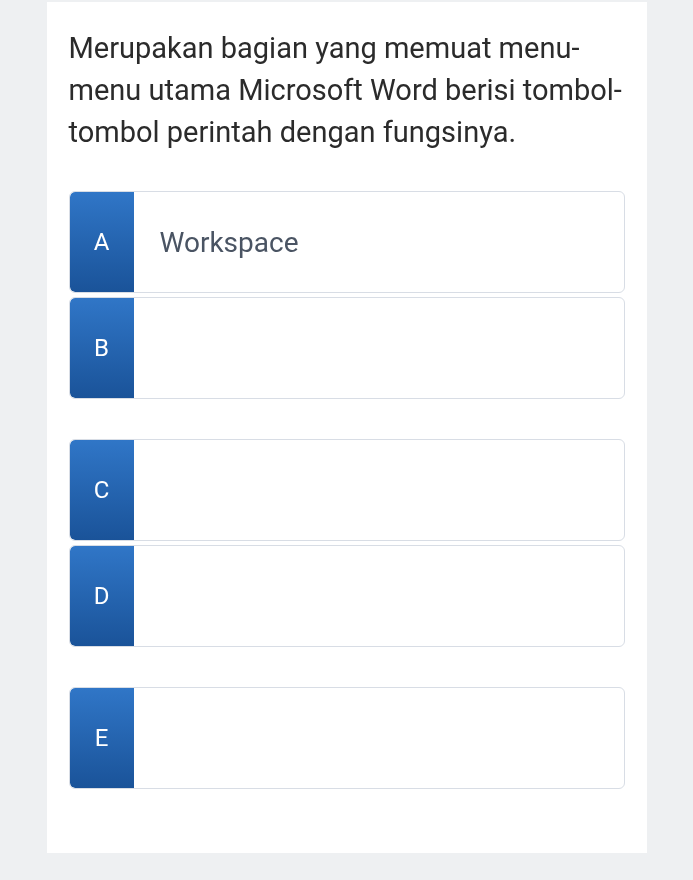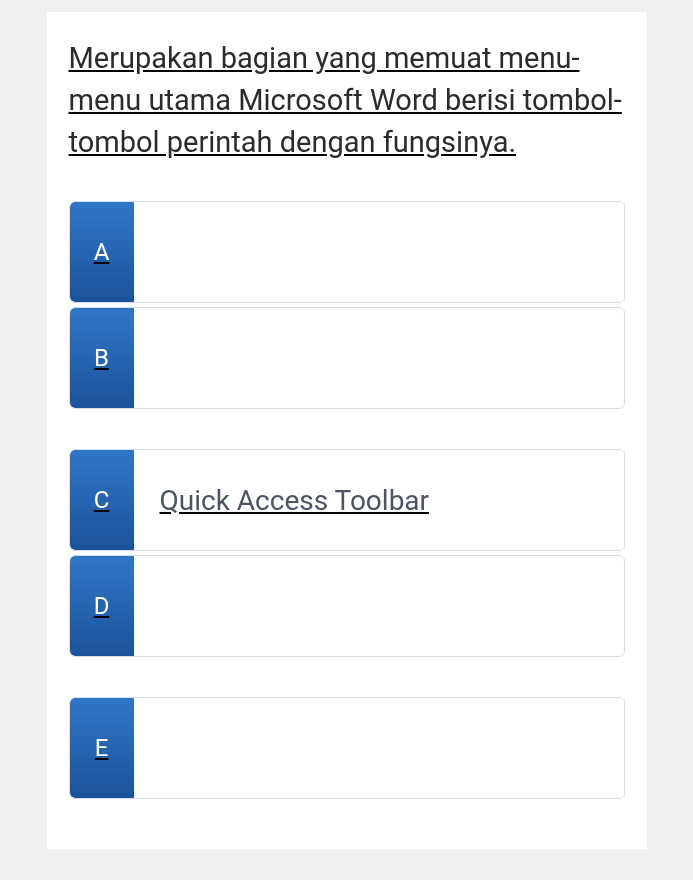--- a/index.html
+++ b/index.html
@@ -10,23 +10,22 @@
     body {
       font-family: -apple-system, BlinkMacSystemFont, 'Segoe UI', Roboto, Arial, sans-serif;
       background: #eef0f2;
       display: flex;
       justify-content: center;
       padding: 0;
     }
     .card {
       background: #ffffff;
       width: 600px;
-      padding: 25px 22px 50px 22px;
-      margin-top: 12px;
-      text-decoration: underline;
+      padding: 25px 22px 64px 22px;
+      margin-top: 2px;
     }
     .question-text {
       color: #2b2b2b;
       font-size: 29px;
       line-height: 1.45;
       margin-bottom: 38px;
       font-weight: 400;
     }
     .options-container {
       display: flex;
@@ -73,31 +72,31 @@
 </head>
 <body>
 
 <div class="card">
   <div class="question-text">Merupakan bagian yang memuat menu-menu utama Microsoft Word berisi tombol-tombol perintah dengan fungsinya.</div>
 
   <div class="options-container">
 
     <div class="option">
       <div class="option-letter">A</div>
+      <div class="option-text">Workspace</div>
     </div>
 
     <div class="option">
       <div class="option-letter">B</div>
     </div>
 
     <div class="option-gap"></div>
 
     <div class="option">
       <div class="option-letter">C</div>
-      <div class="option-text">Quick Access Toolbar</div>
     </div>
 
     <div class="option">
       <div class="option-letter">D</div>
     </div>
 
     <div class="option-gap"></div>
 
     <div class="option">
       <div class="option-letter">E</div>

